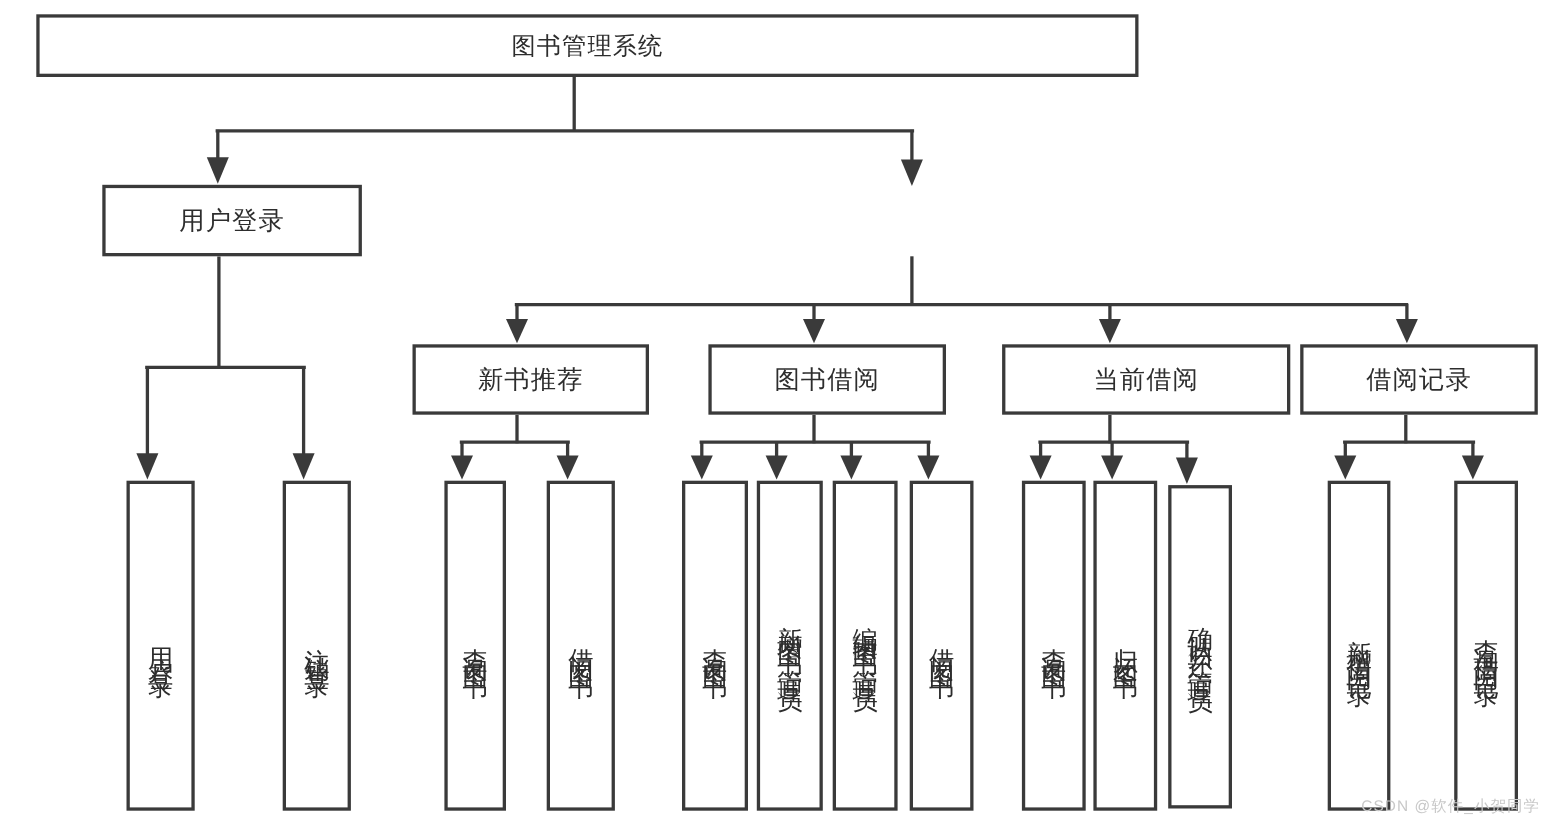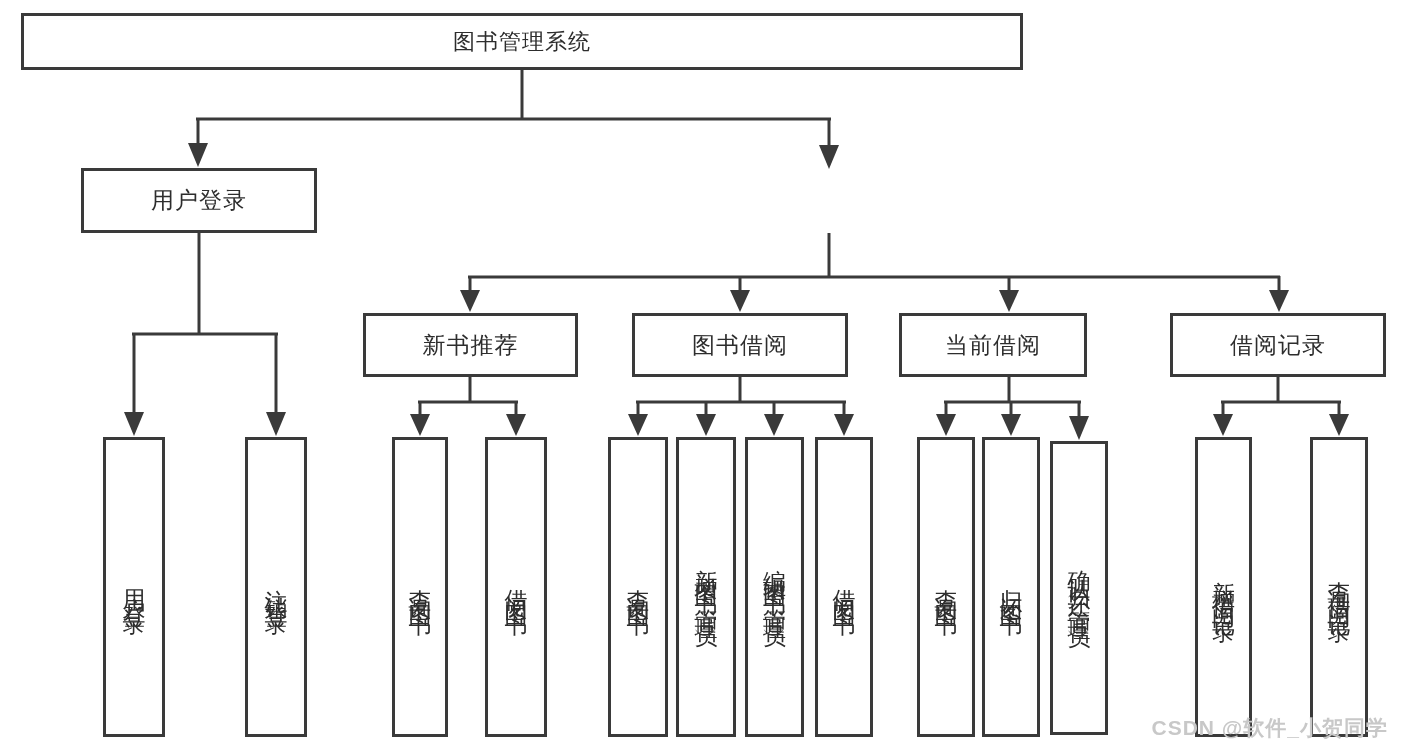--- a/index.html
+++ b/index.html
@@ -35,60 +35,60 @@
     box-sizing:border-box;
     border:3px solid var(--line);
     background:var(--node-bg);
     display:flex;
     align-items:center;
     justify-content:center;
     font-size:23px;
     color:var(--text);
     text-align:center;
     z-index:2;
+    margin-left:12px;
   }
   .hbox{letter-spacing:1px;}
   .vbox span{
     writing-mode:vertical-rl;
     line-height:1;
     letter-spacing:8px;
     font-size:23px;
     white-space:nowrap;
   }
   
   .n-root{left:21px;top:13px;width:1002px;height:57px;font-size:22px;}
   .n-user-login{left:81px;top:168px;width:236px;height:65px;}
   .n-book-mgmt{left:713px;top:170px;width:233px;height:63px;}
   .n-l3-0{left:363px;top:313px;width:215px;height:64px;}
   .n-l3-1{left:632px;top:313px;width:216px;height:64px;text-align:right;}
-  .n-l3-2{left:899px;top:313px;width:188px;height:64px;}
+  .n-l3-2{left:899px;top:313px;width:262px;height:64px;}
   .n-l3-3{left:1170px;top:313px;width:216px;height:64px;}
   .leaf{top:437px;height:300px;}
   .g1c0{left:103px;width:62px;}
   .g1c1{left:245px;width:62px;}
   .g2c0{left:392px;width:56px;}
   .g2c1{left:485px;width:62px;}
   .g3c0{left:608px;width:60px;}
   .g3c1{left:676px;width:60px;}
   .g3c2{left:745px;width:59px;}
   .g3c3{left:815px;width:58px;}
   .g4c0{left:917px;width:58px;}
   .g4c1{left:982px;width:58px;}
   .g4c2{left:1050px;width:58px;top:441px;height:294px;}
   .g5c0{left:1195px;width:57px;}
   .g5c1{left:1310px;width:58px;}
   .watermark{
     position:absolute;
-    right:17px;
+    right:5px;
     bottom:5px;
-    font-size:21px;
+    font-size:14px;
     color:var(--watermark);
     z-index:3;
     letter-spacing:1px;
-    font-weight:bold;
   }
 </style>
 </head>
 <body>
 
 <div class="canvas">
 
   <svg class="connector-svg" viewBox="0 0 1405 747" xmlns="http://www.w3.org/2000/svg">
     <g>
       <line x1="522" y1="69" x2="522" y2="120"></line>

